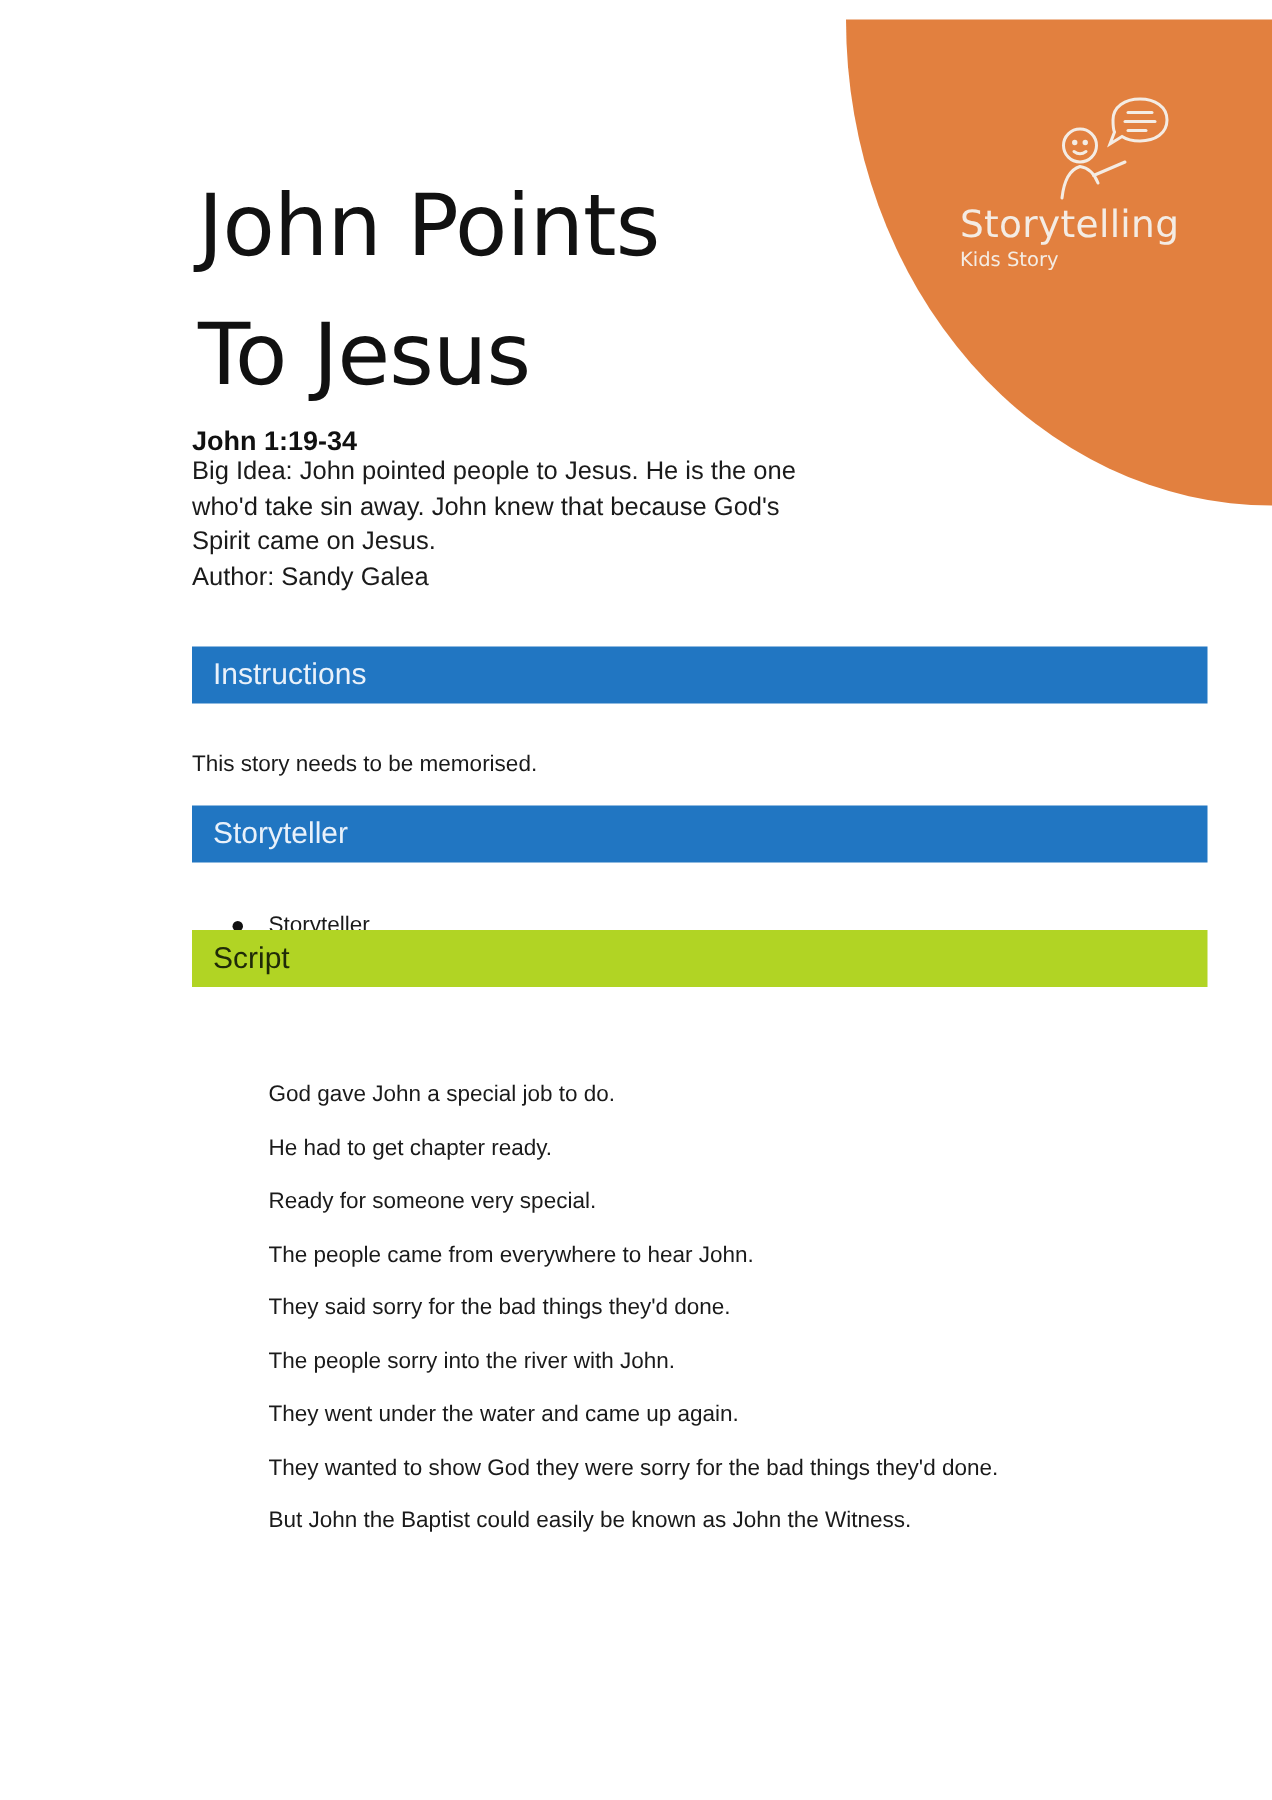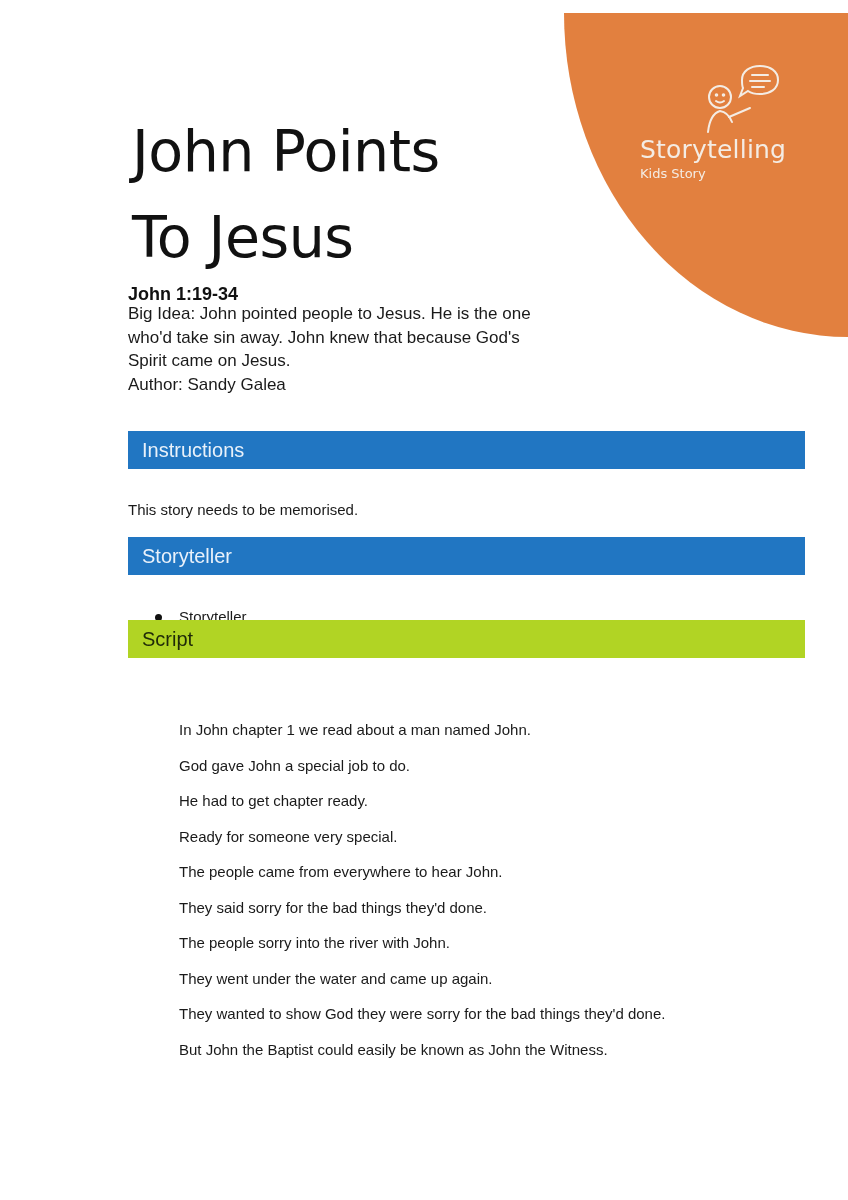--- a/index.html
+++ b/index.html
@@ -100,21 +100,20 @@
 <ul class="req-list">
   <li>
     <span class="bullet"></span>
     <span>Storyteller</span>
   </li>
 </ul>
 
 <div class="section-bar bar-green" style="top:620px;">Script</div>
 
 <ul class="script-lines">
-  <li>In John chapter 1 we read about a man named John.</li>
   <li>God gave John a special job to do.</li>
   <li>He had to get chapter ready.</li>
   <li>Ready for someone very special.</li>
   <li>The people came from everywhere to hear John.</li>
   <li>They said sorry for the bad things they'd done.</li>
   <li>The people sorry into the river with John.</li>
   <li>They went under the water and came up again.</li>
   <li>They wanted to show God they were sorry for the bad things they'd done.</li>
   <li>But John the Baptist could easily be known as John the Witness.</li>
 </ul>

